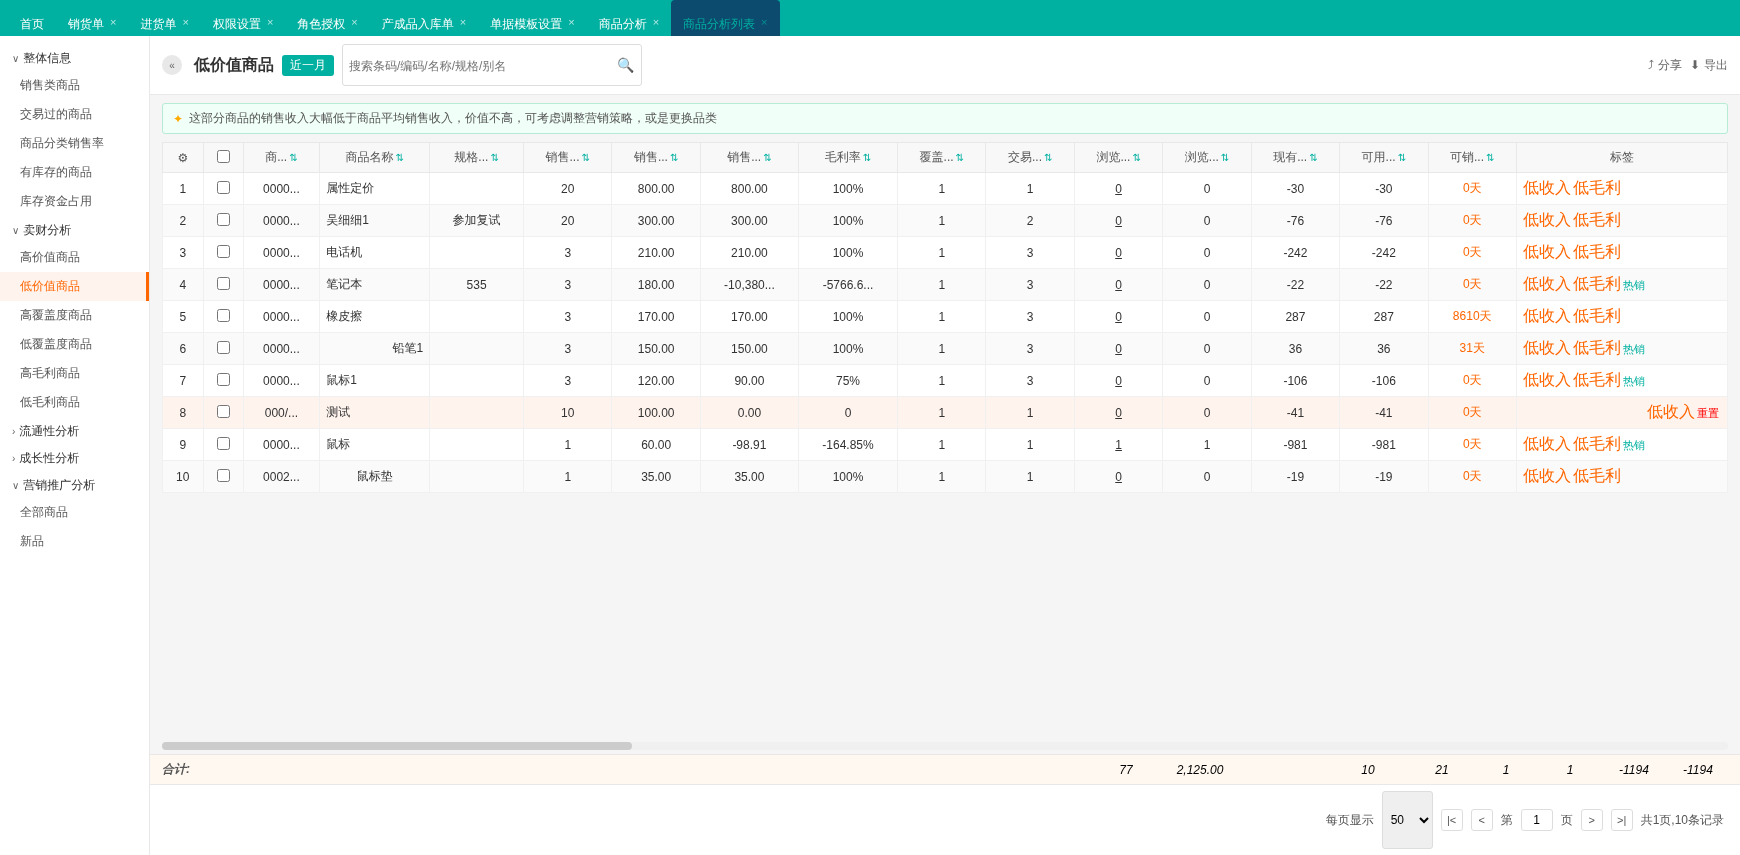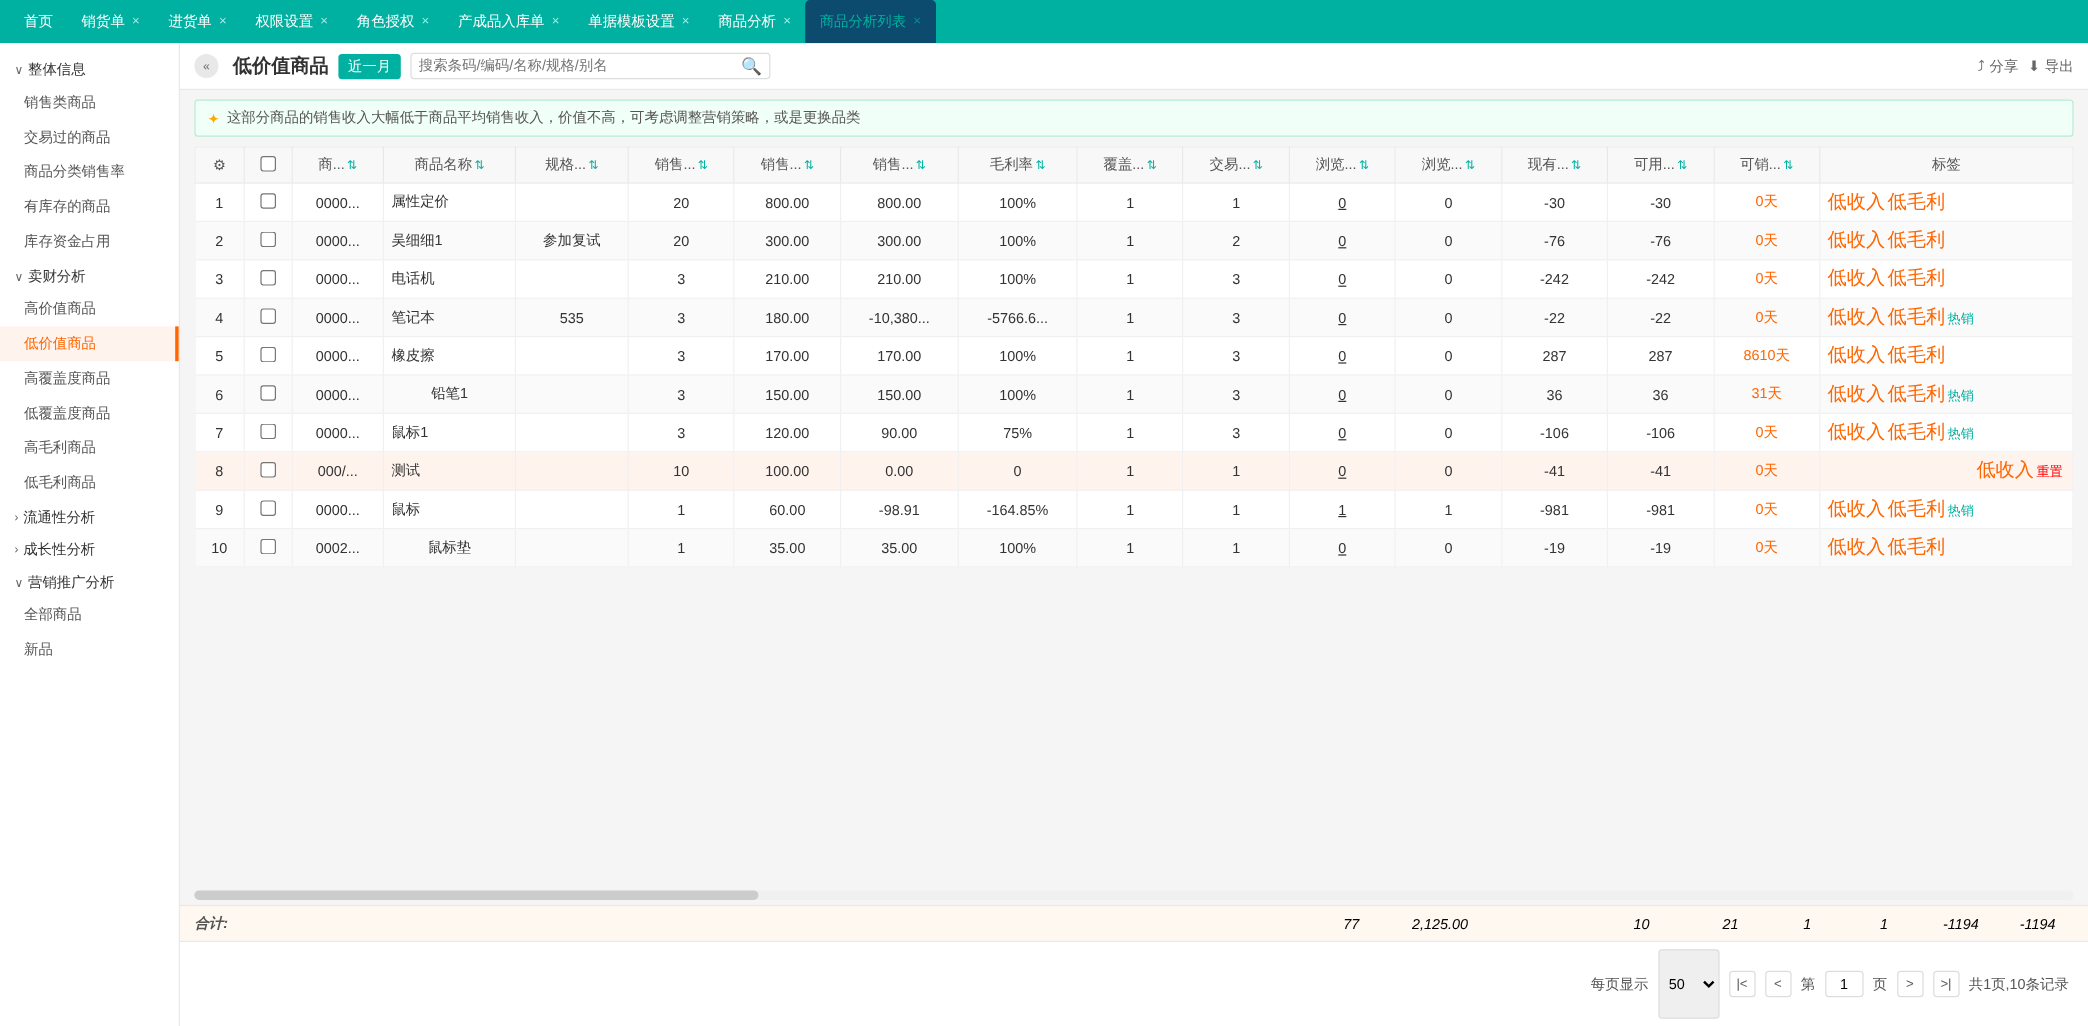--- a/index.html
+++ b/index.html
@@ -13,21 +13,20 @@
       align-items: center;
       padding: 0 8px;
       gap: 0;
       overflow: hidden;
     }
     .nav-item {
       color: #fff;
       padding: 16px 12px;
       height: 36px;
       display: flex;
-      align-items: center;
       cursor: pointer;
       white-space: nowrap;
       font-size: 13px;
     }
     .nav-item.active { background: #0c4a6e; color: #00b0a0; border-radius: 4px 4px 0 0; }
     .nav-item .close-x { margin-left: 6px; opacity: 0.7; font-size: 11px; }
 
     
     .main-layout {
       display: flex;
@@ -89,24 +88,24 @@
       border: none;
       border-radius: 3px;
       padding: 2px 8px;
       cursor: pointer;
       font-size: 12px;
     }
     .search-box {
       flex: 1;
       max-width: 300px;
       display: flex;
-      align-items: flex-start;
+      align-items: flex-end;
       border: 1px solid #ddd;
       border-radius: 3px;
-      padding: 2px 6px;
+      padding: 12px 6px;
     }
     .search-box input {
       border: none;
       outline: none;
       font-size: 12px;
       flex: 1;
       color: #999;
     }
     .search-icon { color: #ff6600; font-size: 14px; }
     .header-actions { margin-left: auto; display: flex; gap: 8px; align-items: center; }
@@ -490,21 +489,21 @@
       <td>0</td>
       <td>287</td>
       <td>287</td>
       <td style="color:#ff6600">8610天</td>
       <td style="text-align:left"><span class="tag-orange">低收入</span><span class="tag-orange">低毛利</span></td>
     </tr>
             <tr>
       <td>6</td>
       <td><input type="checkbox" style=""></td>
       <td>0000...</td>
-      <td style="text-align:center">铅笔1</td>
+      <td style="text-align:right">铅笔1</td>
       <td></td>
       <td>3</td>
       <td>150.00</td>
       <td>150.00</td>
       <td>100%</td>
       <td>1</td>
       <td>3</td>
       <td><span class="link-underline">0</span></td>
       <td>0</td>
       <td>36</td>

